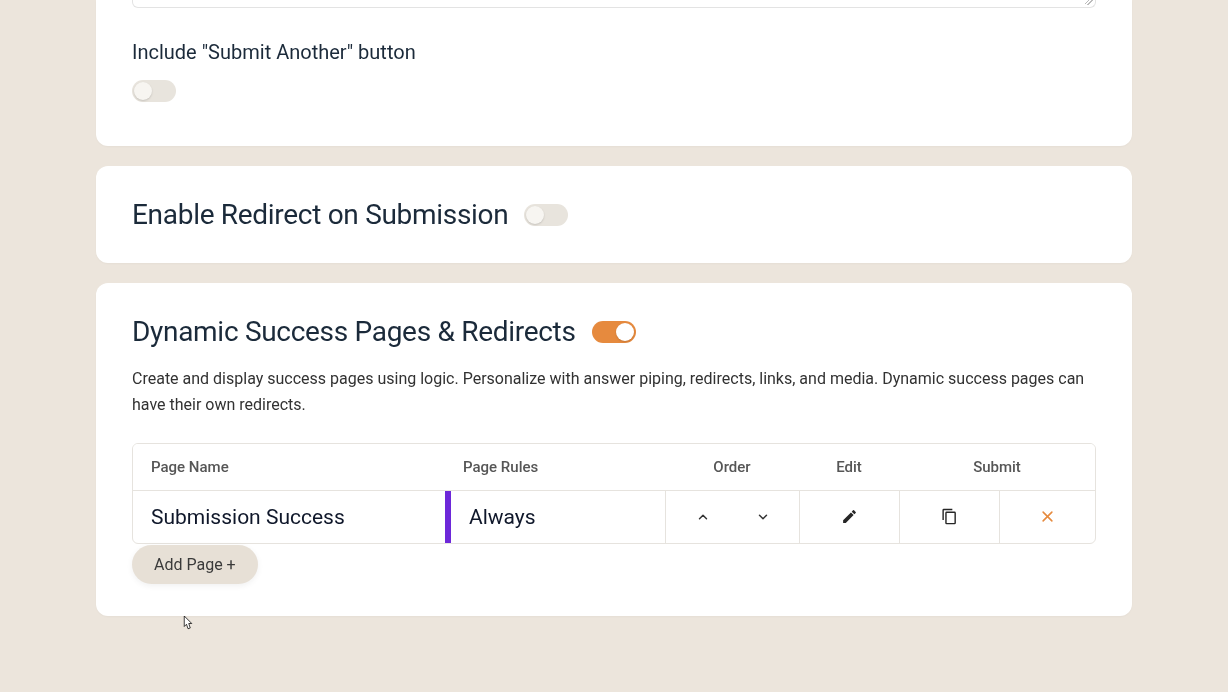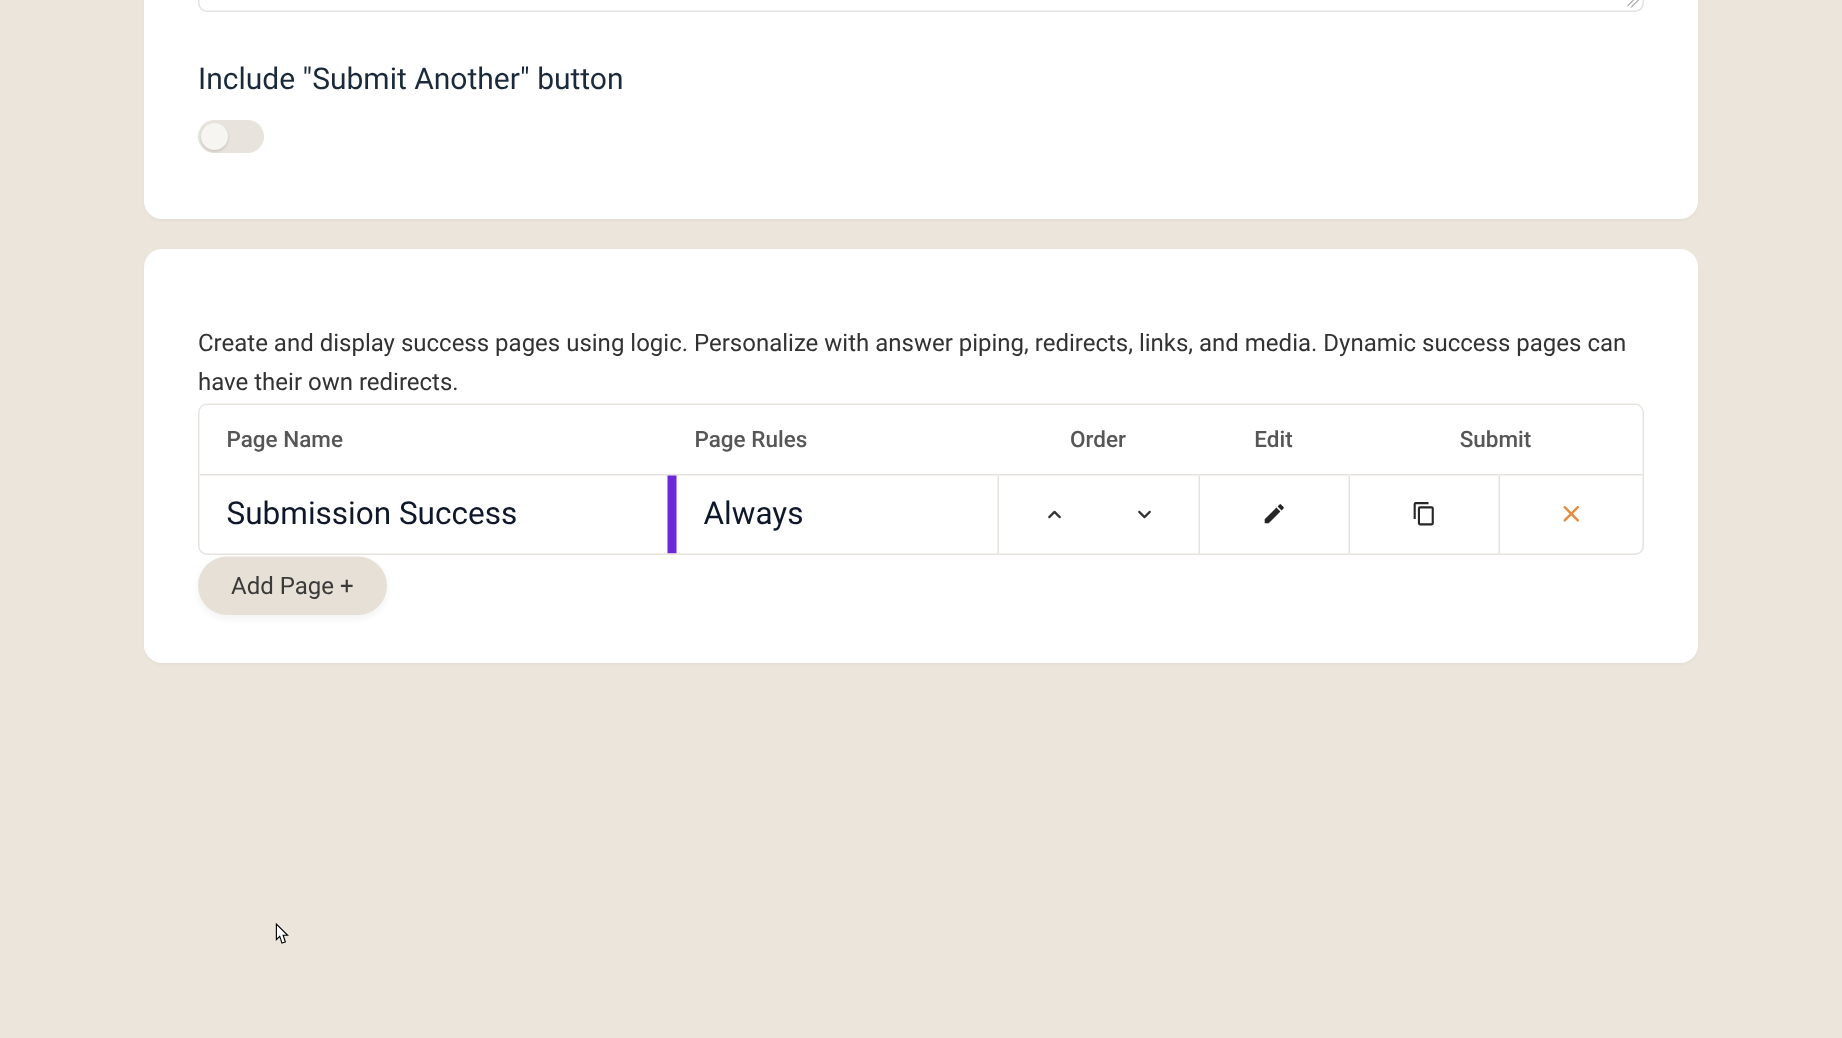--- a/index.html
+++ b/index.html
@@ -92,20 +92,21 @@
     background: #f7f5f1;
   }
   .toggle-on .toggle-knob {
     right: 2px;
   }
   .desc {
     font-size: 16px;
     color: #323232;
     line-height: 1.65;
     margin-top: 18px;
+    margin-bottom: 24px;
   }
   .table {
     width: 100%;
     border: 1px solid #e6e3de;
     border-radius: 6px;
     overflow: hidden;
   }
   .table-row {
     display: flex;
     align-items: stretch;
@@ -186,22 +187,36 @@
 <div class="page-wrap">
 
   <div class="card card-first">
     <div class="textarea-stub"></div>
     <div class="field-label">Include "Submit Another" button</div>
     <div class="toggle toggle-off">
       <div class="toggle-knob"></div>
     </div>
   </div>
 
-
   <div class="card">
+    <div class="title-row">
+      <div class="section-title">Enable Redirect on Submission</div>
+      <div class="toggle toggle-off">
+        <div class="toggle-knob"></div>
+      </div>
+    </div>
+  </div>
+
+  <div class="card">
+    <div class="title-row">
+      <div class="section-title">Dynamic Success Pages &amp; Redirects</div>
+      <div class="toggle toggle-on">
+        <div class="toggle-knob"></div>
+      </div>
+    </div>
     <div class="desc">Create and display success pages using logic. Personalize with answer piping, redirects, links, and media. Dynamic success pages can have their own redirects.</div>
 
     <div class="table">
       <div class="table-row table-header">
         <div class="cell cell-name">Page Name</div>
         <div class="cell cell-rules">Page Rules</div>
         <div class="cell cell-order">Order</div>
         <div class="cell cell-edit">Edit</div>
         <div class="cell cell-delete">Submit</div>
       </div>

